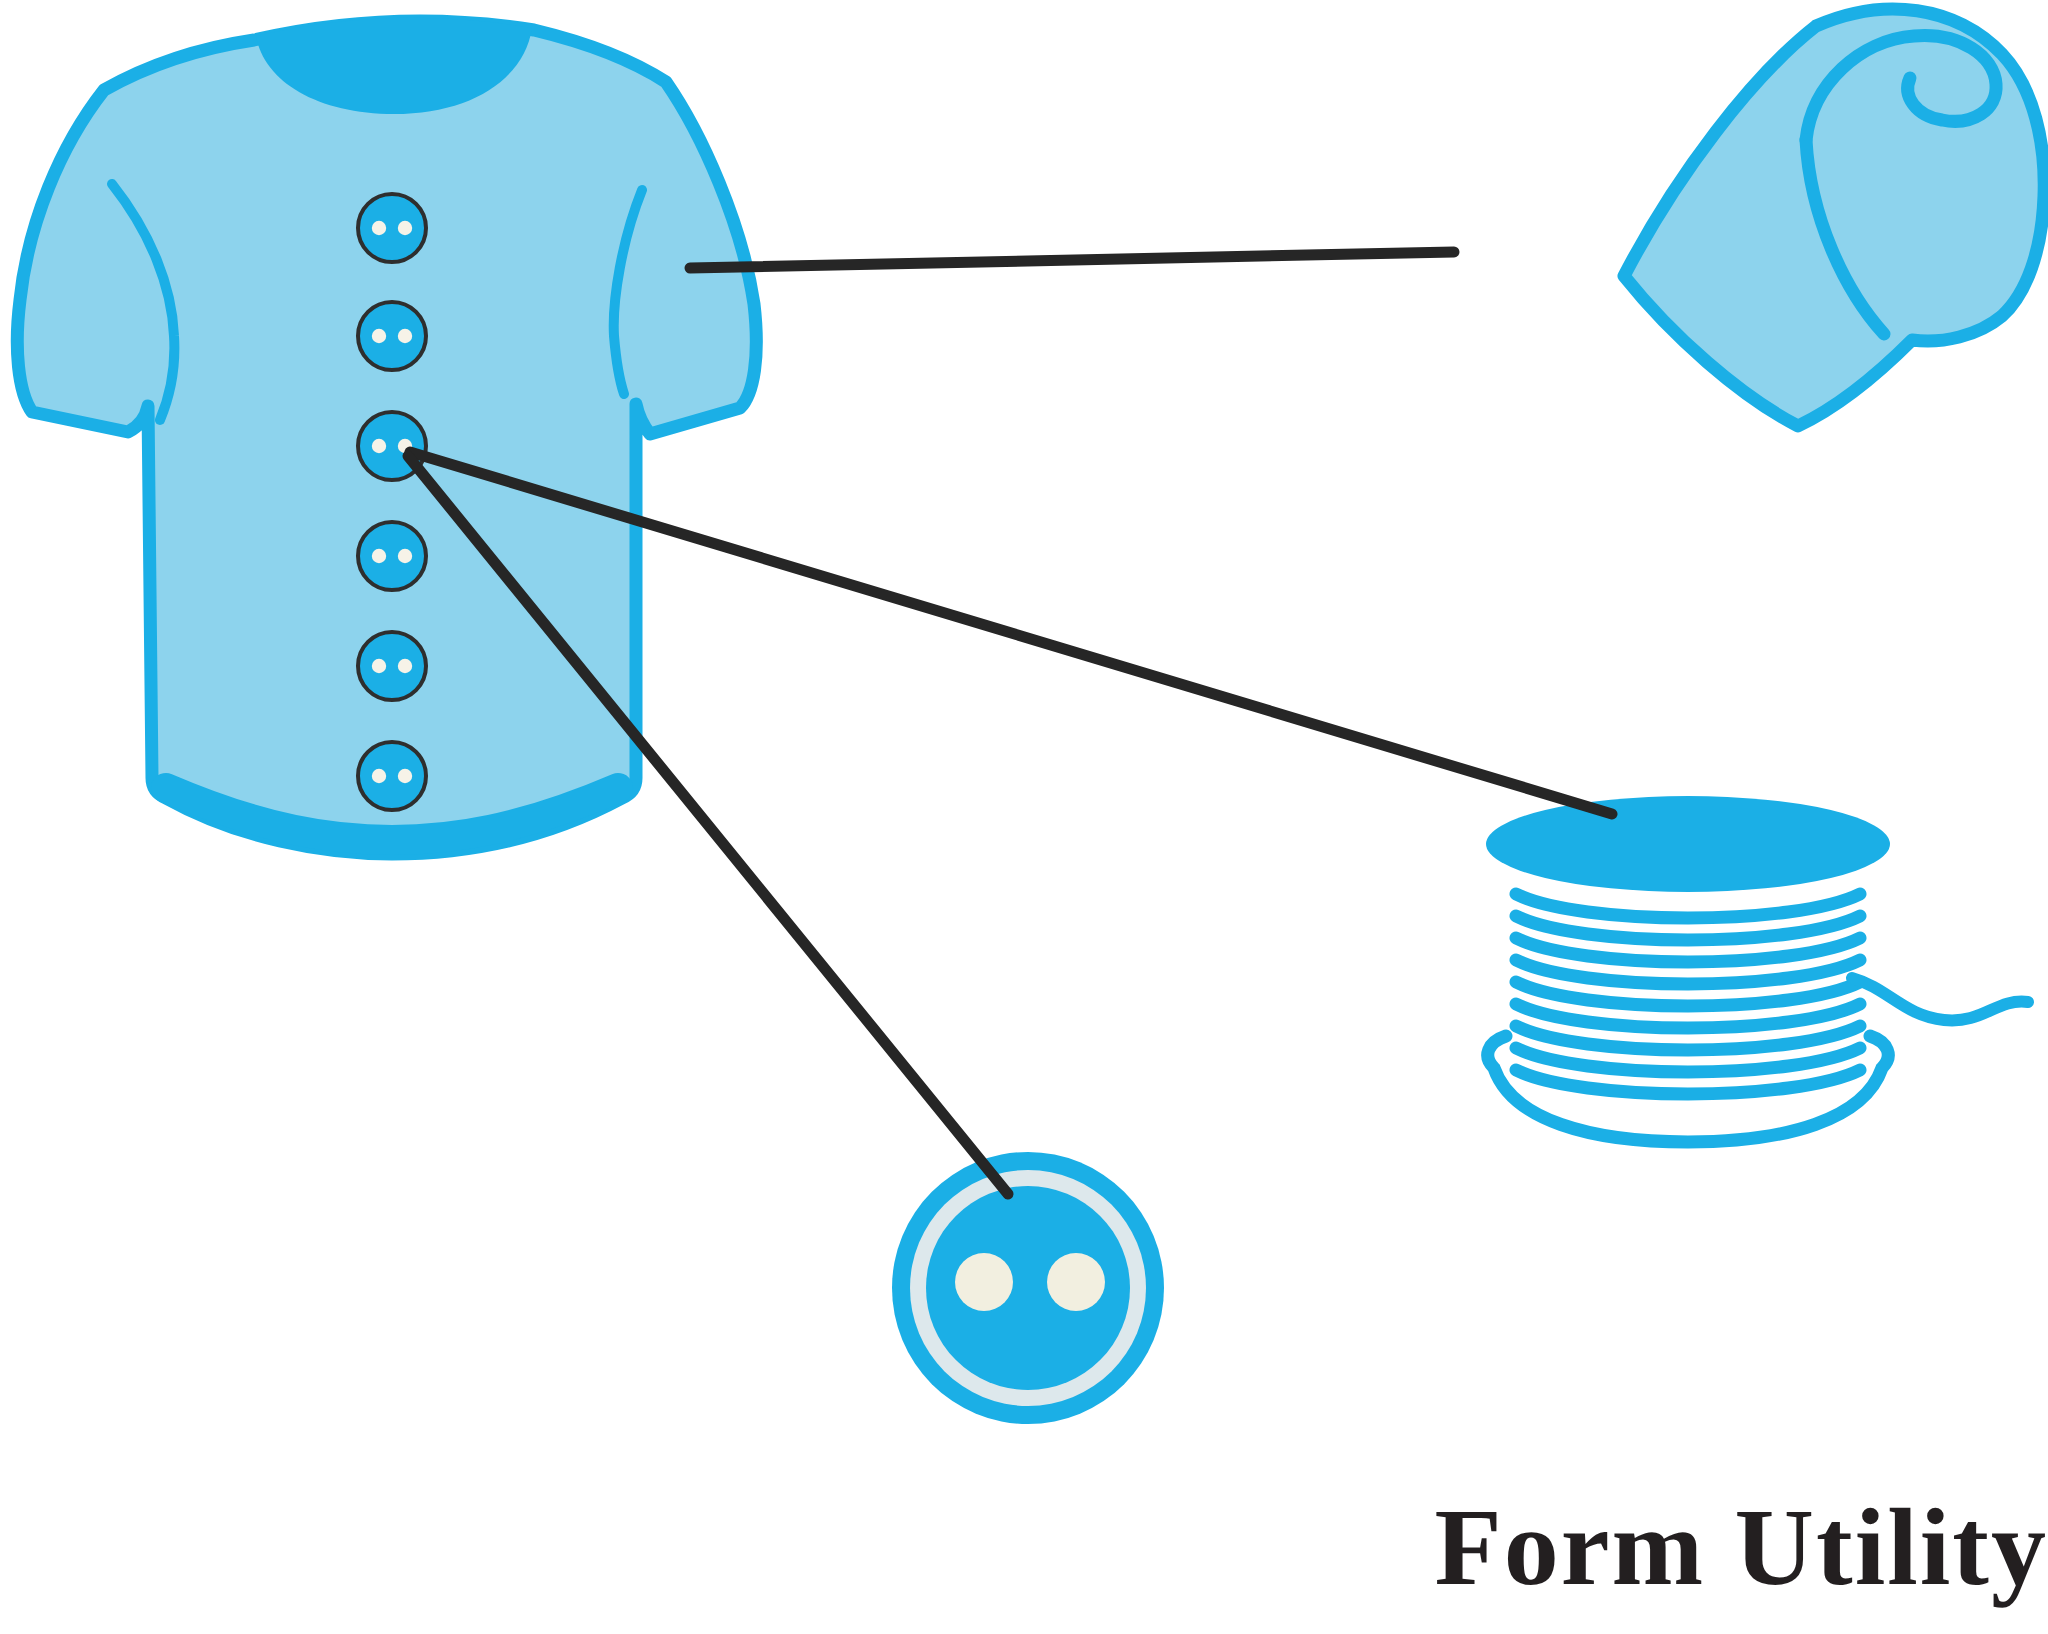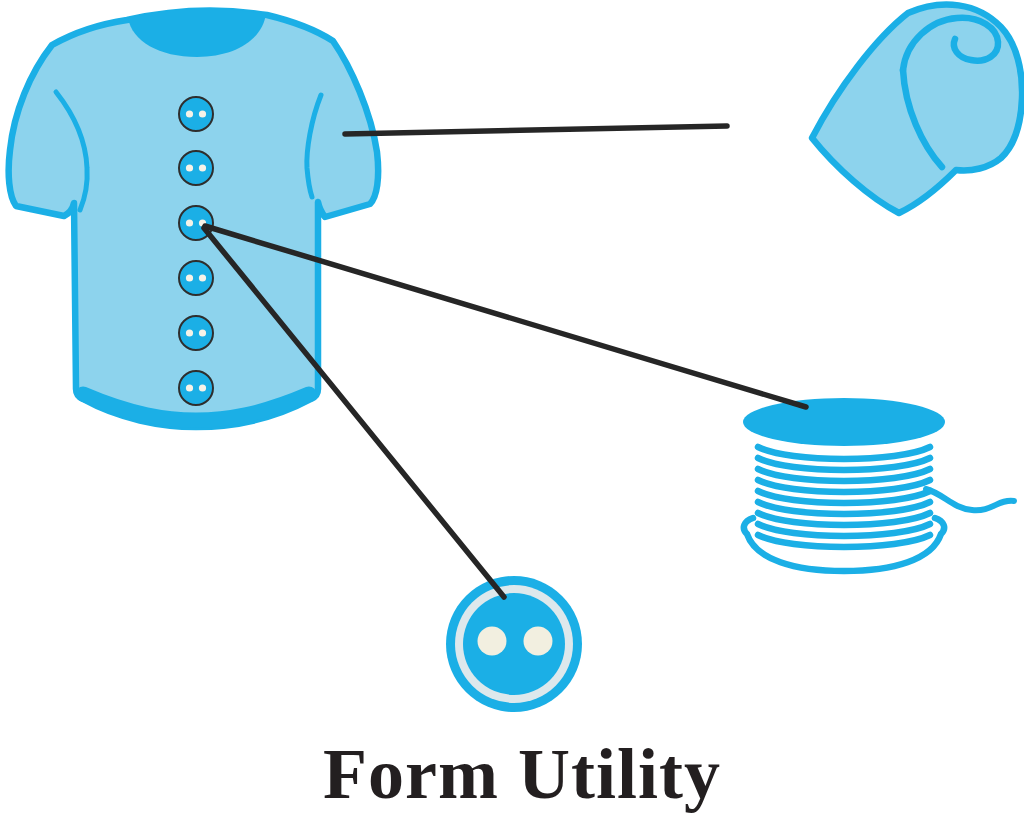--- a/index.html
+++ b/index.html
@@ -15,22 +15,22 @@
   .stroke-cyan{stroke:var(--cyan,#1BAFE6);}
   .fill-cyan{fill:var(--cyan,#1BAFE6);}
   .no-fill{fill:none;}
   .btn-outline{stroke:var(--button-line,#2E2E2E);}
   .dot{fill:var(--dot,#F6F3E8);}
   .cream{fill:var(--cream,#F2EFE0);}
   .pale{fill:var(--pale-ring,#DDE8EC);}
   .connector{stroke:var(--connector,#262626);stroke-width:5.5;stroke-linecap:round;fill:none;}
   .caption{
     position:absolute;left:0;right:0;top:746px;
-    text-align:center;
-    font-weight:700;font-size:72px;line-height:56px;
+    text-align:right;
+    font-weight:700;font-size:55px;line-height:56px;
     color:var(--text,#231F20);
     letter-spacing:1px;
     margin-left:20px;
   }
 </style>
 </head>
 <body>
 
 <div class="stage">
   <svg width="1024" height="817" viewBox="0 0 1024 817">

